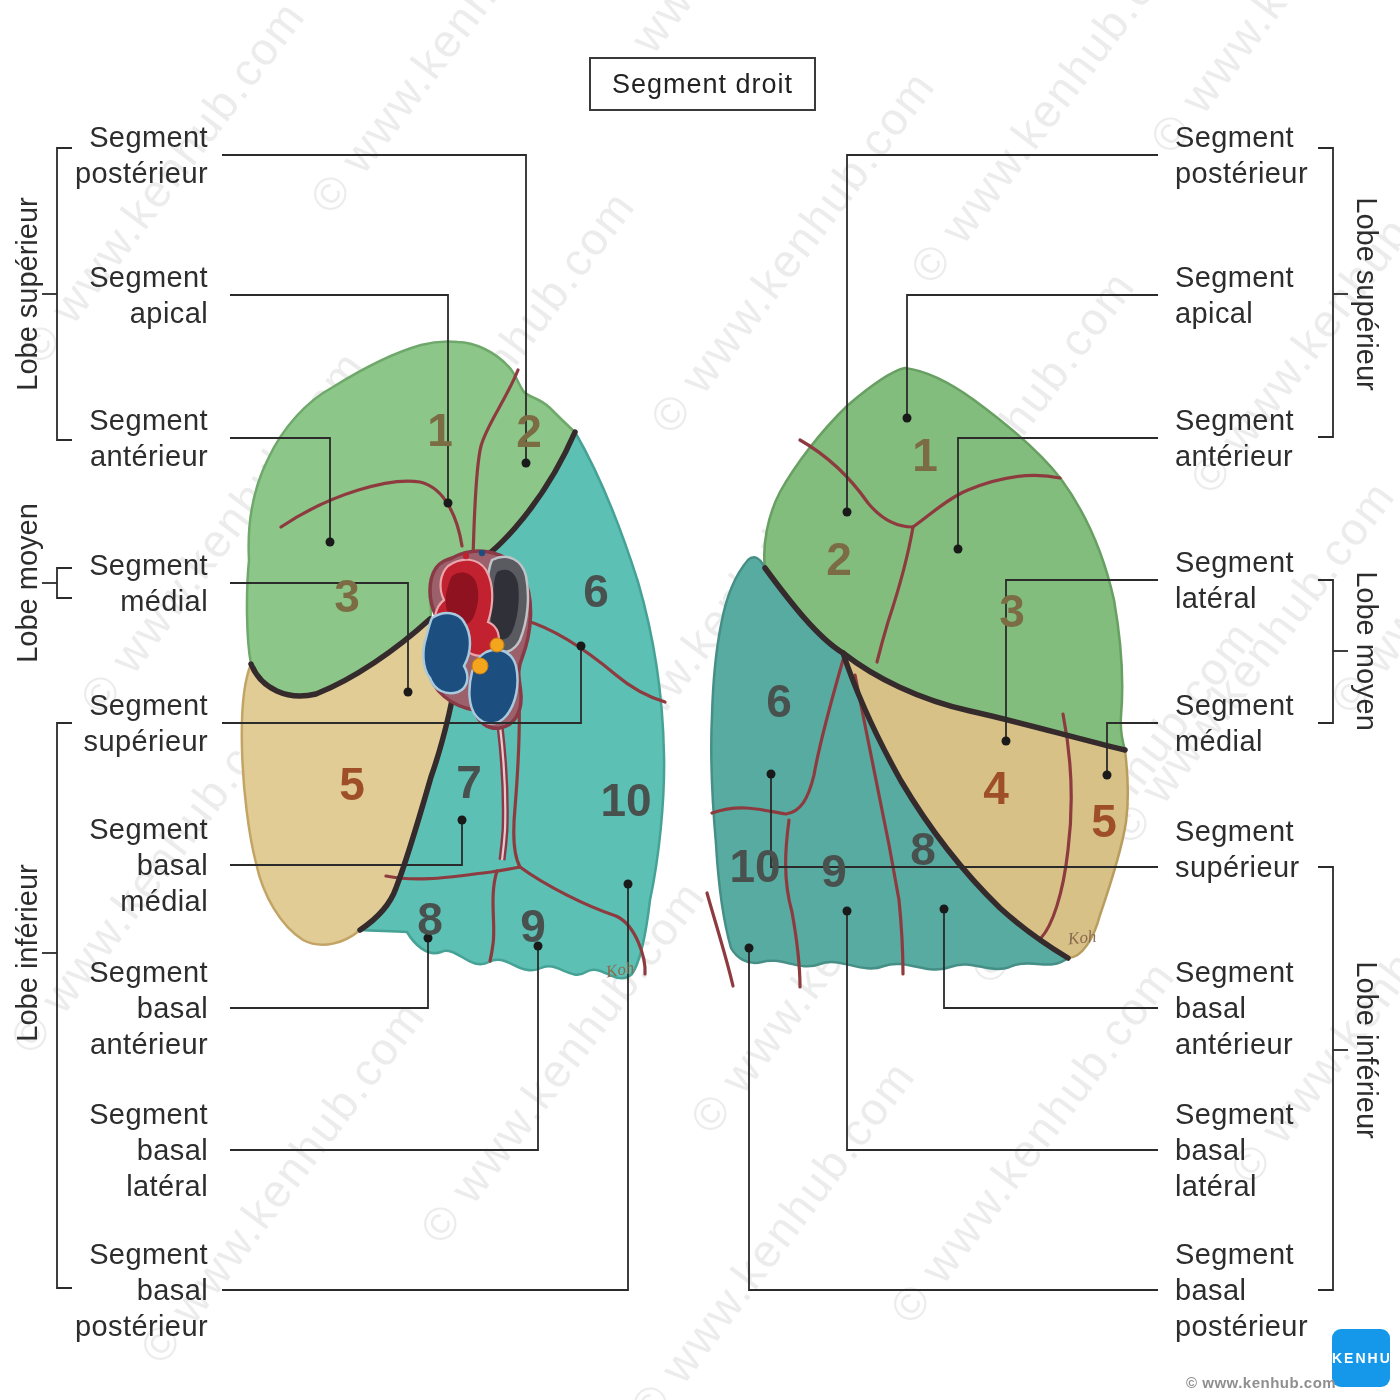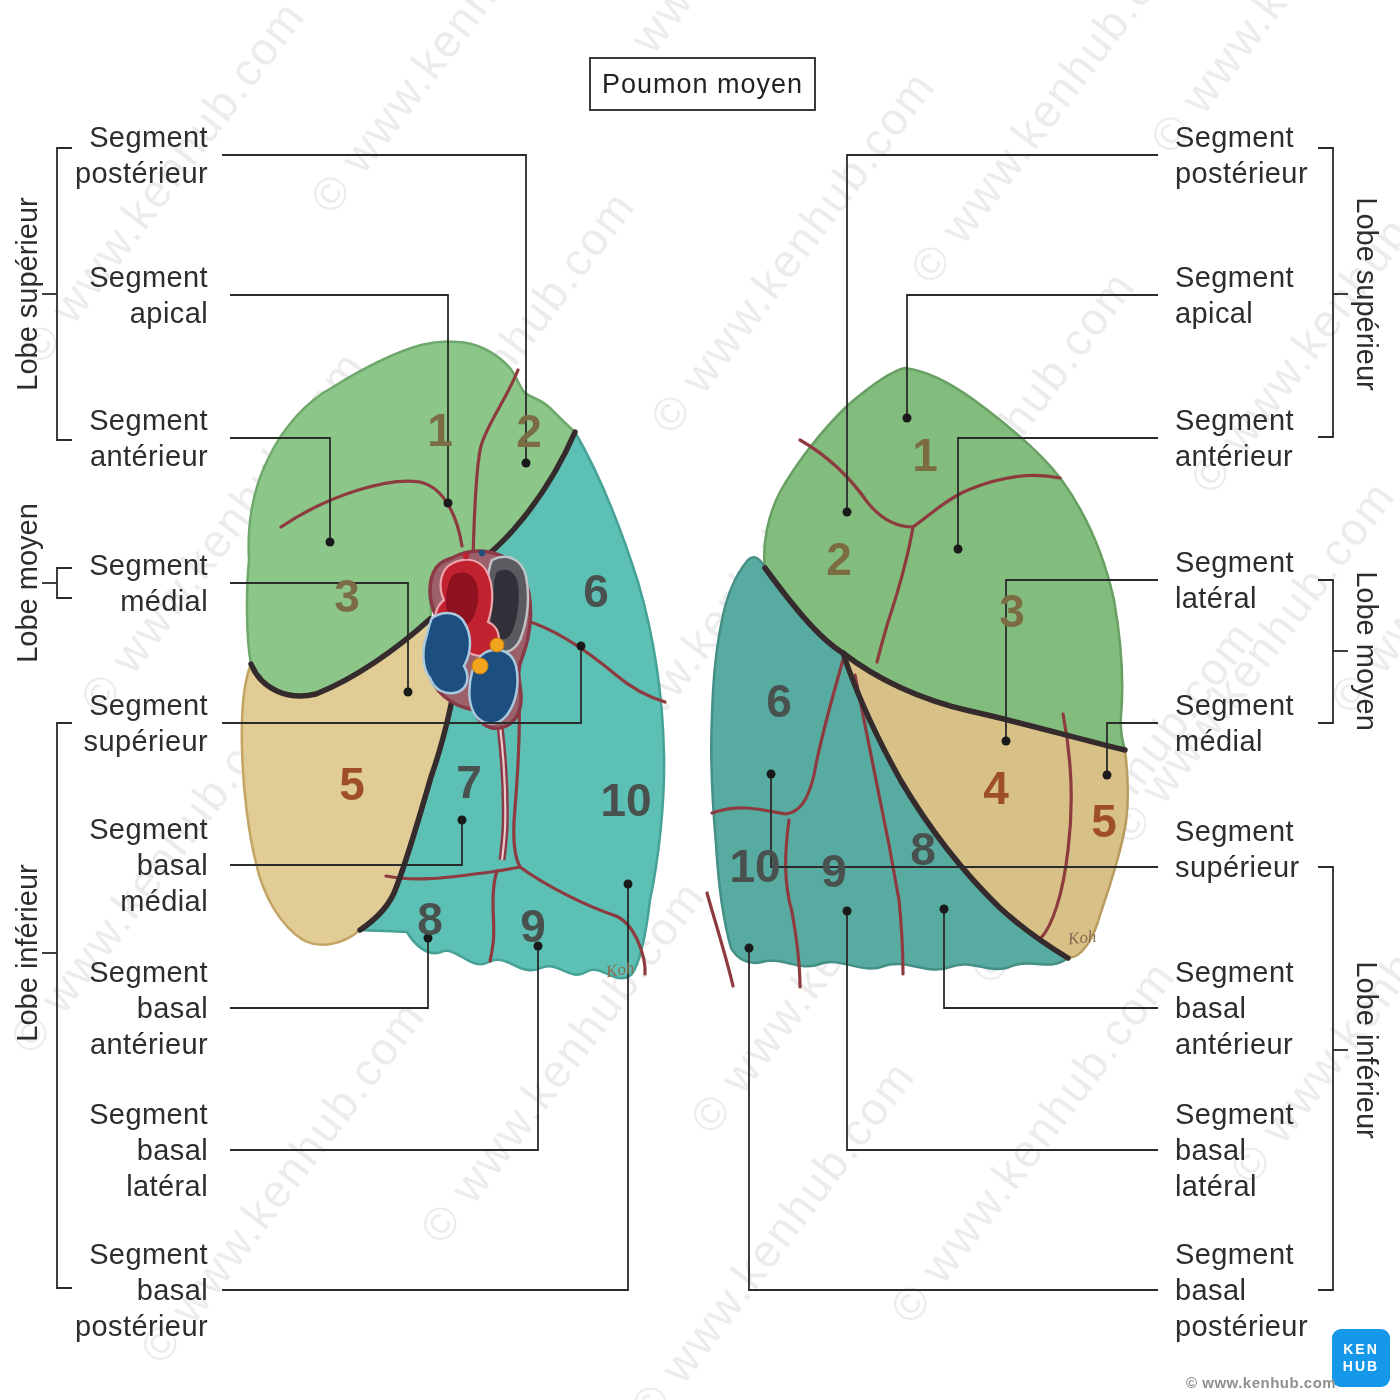--- a/index.html
+++ b/index.html
@@ -14,21 +14,21 @@
   .col-right{left:1175px;text-align:left;}
   .lobe-label{position:absolute;font-size:29px;color:#2d2d2d;white-space:nowrap;}
   .rot-ccw{transform:translate(-50%,-50%) rotate(-90deg);}
   .rot-cw{transform:translate(-50%,-50%) rotate(90deg);}
   .segnum{position:absolute;font-weight:bold;font-size:46px;transform:translate(-50%,-50%);}
   .num-olive{color:#7b6c44;} .num-rust{color:#9e4f28;} .num-slate{color:#49514f;}
   .title-box{position:absolute;left:589px;top:57px;width:223px;height:50px;border:2px solid #3a3a3a;
              background:#fff;display:flex;align-items:center;justify-content:center;
              font-size:27px;letter-spacing:1px;color:#222;}
   .logo{position:absolute;left:1332px;top:1329px;width:58px;height:58px;border-radius:9px;
-        background:#1598ea;display:flex;flex-direction:column;align-items:center;justify-content:center;
+        background:#1598ea;display:flex;flex-direction:row;align-items:center;
         color:#fff;font-weight:bold;font-size:14px;letter-spacing:2px;line-height:17px;}
   .footer{position:absolute;left:1186px;top:1374px;font-size:15px;font-weight:bold;color:#8f8f8f;
           letter-spacing:0.5px;}
   .sig{position:absolute;font-family:"Liberation Serif",serif;font-style:italic;color:#8a6a50;
        font-size:17px;}
 </style>
 </head>
 <body>
 
 <div id="stage">
@@ -199,21 +199,21 @@
         <path d="M57,953 H42"></path>
       <path d="M1318,148 H1333 V437 H1318"></path>
         <path d="M1333,294 H1348"></path>
       <path d="M1318,580 H1333 V723 H1318"></path>
         <path d="M1333,651 H1348"></path>
       <path d="M1318,867 H1333 V1290 H1318"></path>
         <path d="M1333,1050 H1348"></path>
     </g>
   </svg>
 
-  <div class="title-box">Poumon moyen</div>
+  <div class="title-box">Segment droit</div>
 
   <div class="seg-label col-left" style="top:119px">Segment
 postérieur</div>
   <div class="seg-label col-left" style="top:259px">Segment
 apical</div>
   <div class="seg-label col-left" style="top:402px">Segment
 antérieur</div>
   <div class="seg-label col-left" style="top:547px">Segment
 médial</div>
   <div class="seg-label col-left" style="top:687px">Segment

